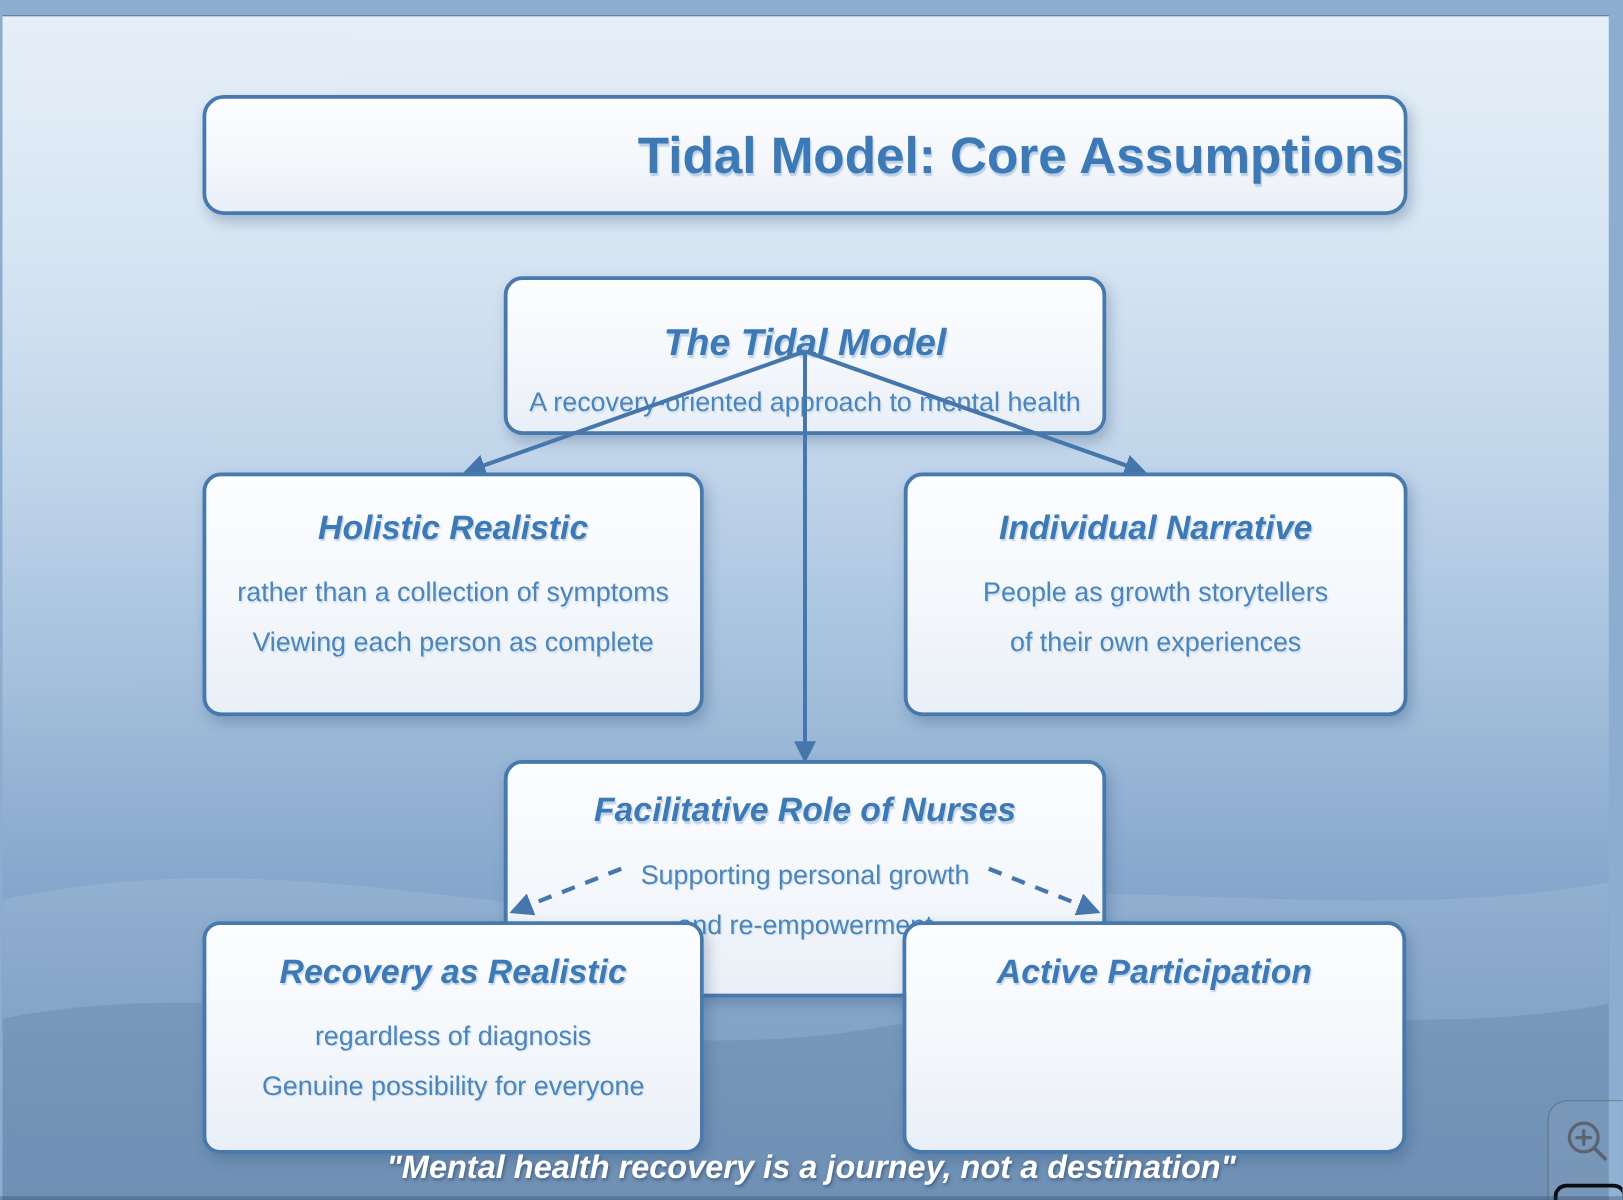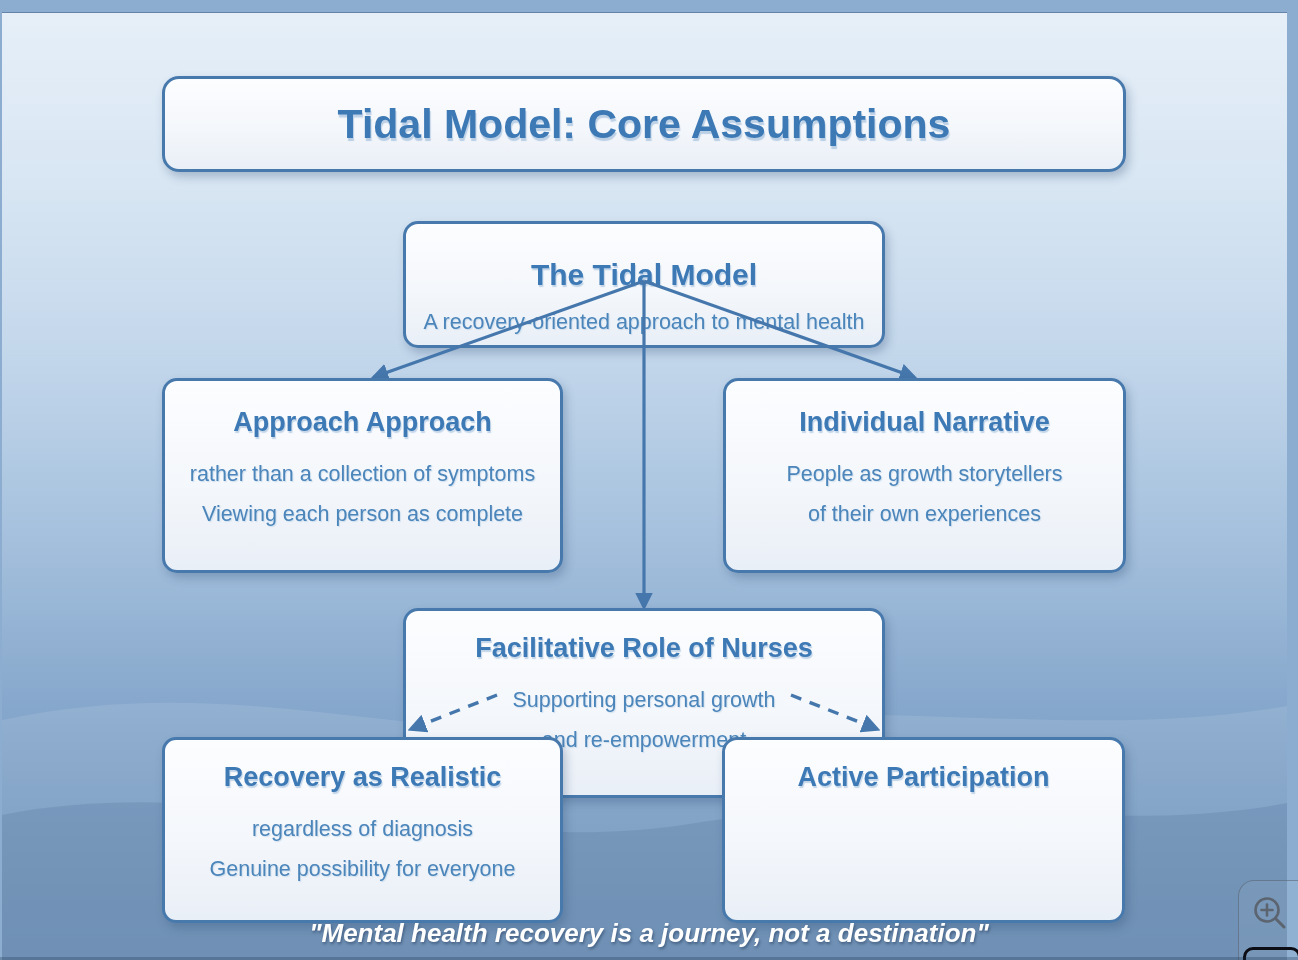--- a/index.html
+++ b/index.html
@@ -50,32 +50,33 @@
     background: linear-gradient(180deg, #fcfdff 0%, #f4f7fb 55%, #e9eff7 100%);
     box-shadow: 3px 5px 10px rgba(45,75,115,0.30);
     text-align: center;
   }
   .node-title {
     font-weight: bold;
     color: #3c79b5;
     font-size: 27px;
     margin-top: 26px;
     text-shadow: 1px 2px 1px rgba(150,182,215,0.55);
+    font-style: italic;
   }
   .node-body { margin-top: 16px; }
   .node-line {
     color: #4b85ba;
     font-size: 21.5px;
     line-height: 40px;
     white-space: nowrap;
     text-shadow: 1px 1px 1px rgba(165,195,225,0.45);
   }
 
   .title-box   { left: 162px; top: 76px;  width: 964px; height: 96px; border-radius: 17px; z-index: 10;
-                 display: flex; align-items: center; justify-content: center; }
+                 display: flex; align-items: center; justify-content: flex-end; }
   .title-text  { font-size: 41px; font-weight: bold; color: #3c79b5;
                  text-shadow: 1px 3px 1px rgba(150,182,215,0.6); }
 
   .node-tidal        { left: 403px; top: 221px; width: 482px; height: 127px; z-index: 10; }
   .node-tidal .node-title { margin-top: 34px; font-size: 30px; }
   .node-tidal .node-body  { margin-top: 10px; }
   .node-holistic     { left: 162px; top: 378px; width: 401px; height: 195px; z-index: 14; }
   .node-narrative    { left: 723px; top: 378px; width: 403px; height: 195px; z-index: 14; }
   .node-facilitative { left: 403px; top: 608px; width: 482px; height: 190px; z-index: 20; }
   .node-facilitative .node-title { margin-top: 22px; }
@@ -138,21 +139,21 @@
       </marker>
     </defs>
     <g stroke="#4577ac" stroke-width="3.2" fill="none">
       <path d="M644,281 L374,377" marker-end="url(#arrow)"></path>
       <path d="M644,281 L914,377" marker-end="url(#arrow)"></path>
       <path d="M644,281 L644,607" marker-end="url(#arrow)"></path>
     </g>
   </svg>
 
   <div class="node node-holistic">
-    <div class="node-title">Approach Approach</div>
+    <div class="node-title">Holistic Realistic</div>
     <div class="node-body">
       <div class="node-line">rather than a collection of symptoms</div>
       <div class="node-line">Viewing each person as complete</div>
     </div>
   </div>
 
   <div class="node node-narrative">
     <div class="node-title">Individual Narrative</div>
     <div class="node-body">
       <div class="node-line">People as growth storytellers</div>

